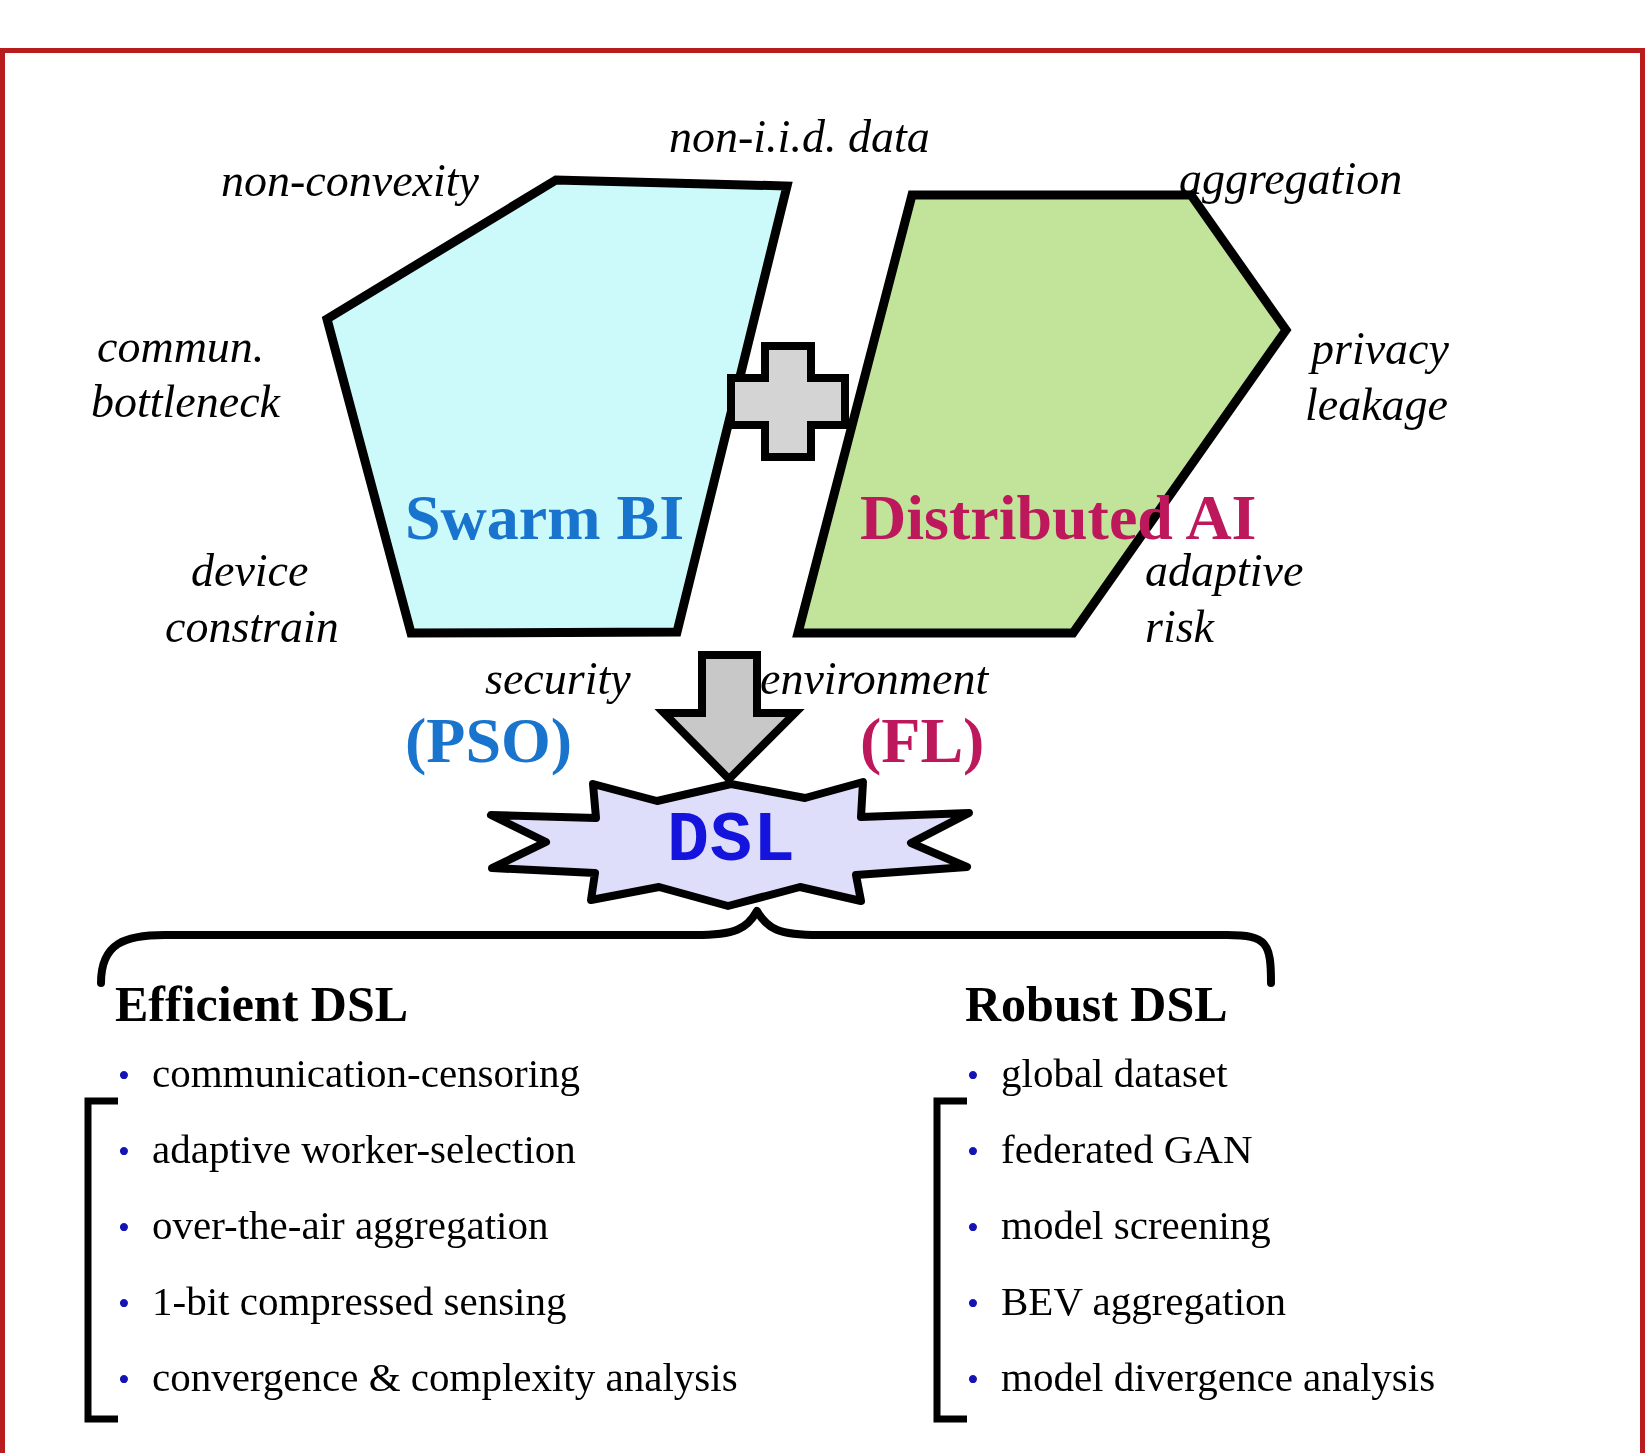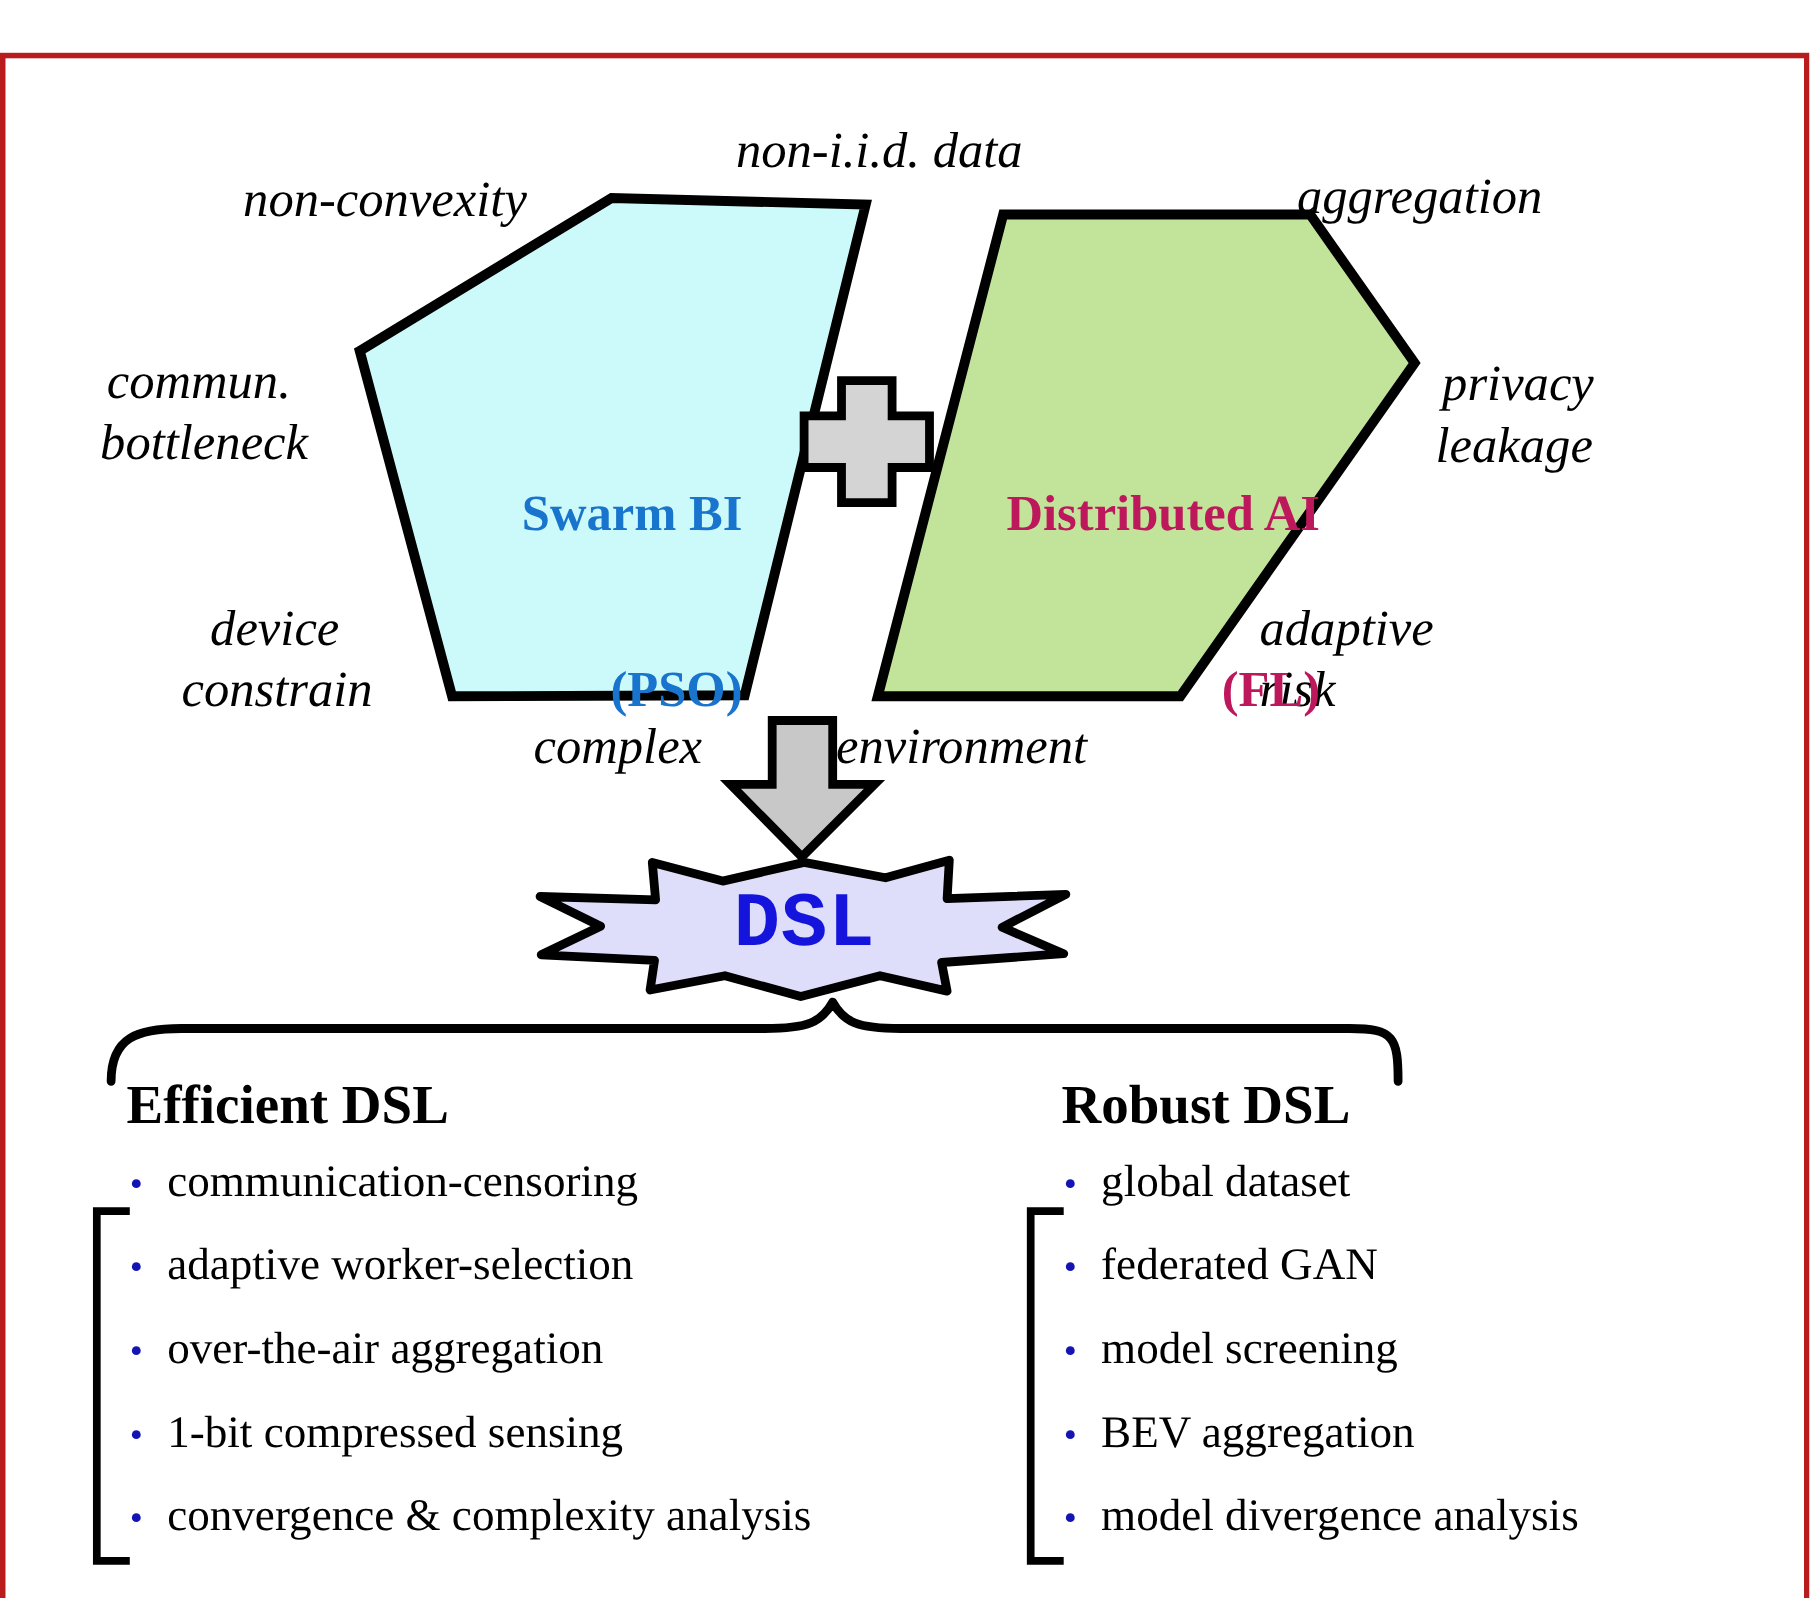--- a/index.html
+++ b/index.html
@@ -1,21 +1,21 @@
 <!DOCTYPE html>
 <html><head>
 <meta charset="utf-8">
 <style>
   html,body{margin:0;padding:0;background:#ffffff;}
   body{width:1645px;height:1453px;font-family:"Liberation Serif",serif;}
   #root{position:relative;width:1645px;height:1453px;overflow:hidden;background:#fff;
         box-sizing:border-box;border:5px solid #b91c1c;margin-top:48px;}
   svg.layer{position:absolute;left:0;top:0;width:1645px;height:1453px;pointer-events:none;}
   .lbl{position:absolute;font-style:italic;font-size:46px;line-height:1.12;color:#000;white-space:pre;}
-  .shapetext{position:absolute;font-weight:bold;font-size:46px;line-height:1.16;text-align:right;white-space:pre;}
+  .shapetext{position:absolute;font-weight:bold;font-size:64px;line-height:1.16;text-align:left;white-space:pre;}
   .shapetext.blue{color:#1874CD;}
   .shapetext.green{color:#be185d;}
   .dsl-text{position:absolute;font-family:Liberation Mono, monospace;font-weight:bold;
             font-size:70px;color:#1414DC;letter-spacing:1px;}
   .col-head{position:absolute;font-weight:bold;font-size:50px;color:#000;white-space:pre;}
   .bullets{position:absolute;}
   .bullet-row{display:flex;align-items:baseline;height:76px;}
   .bdot{color:#1414B4;font-size:34px;width:34px;flex:0 0 34px;line-height:1;}
   .btext{font-size:41px;color:#000;white-space:pre;line-height:1;}
 </style>
@@ -54,21 +54,21 @@
 
   <div class="lbl" style="left:1306px;top:270px;">privacy</div>
   <div class="lbl" style="left:1300px;top:326px;">leakage</div>
 
   <div class="lbl" style="left:186px;top:492px;">device</div>
   <div class="lbl" style="left:160px;top:548px;">constrain</div>
 
   <div class="lbl" style="left:1140px;top:492px;">adaptive</div>
   <div class="lbl" style="left:1140px;top:548px;">risk</div>
 
-  <div class="lbl" style="left:480px;top:600px;">complex</div>
+  <div class="lbl" style="left:480px;top:600px;">security</div>
   <div class="lbl" style="left:755px;top:600px;font-family:Liberation Serif, serif;">environment</div>
 
   <div class="shapetext blue" style="left:400px;top:280px;width:270px;">
     <div>Swarm BI</div>
     <div>(PSO)</div>
   </div>
 
   <div class="shapetext green" style="left:855px;top:280px;width:340px;">
     <div>Distributed AI</div>
     <div>(FL)</div>

